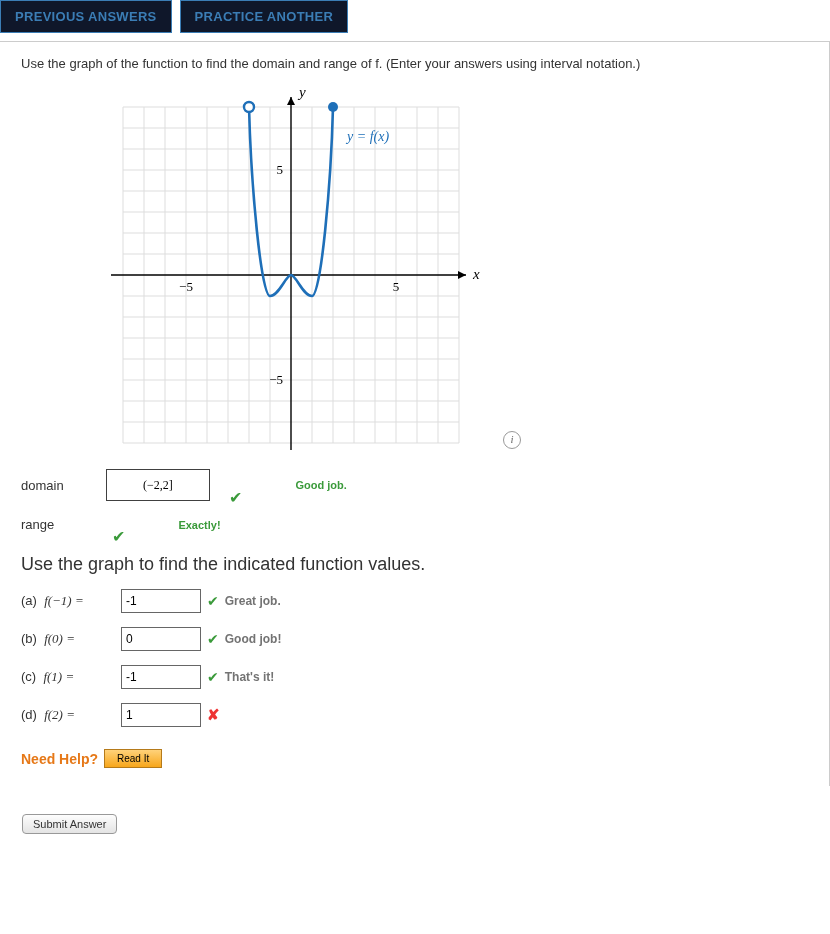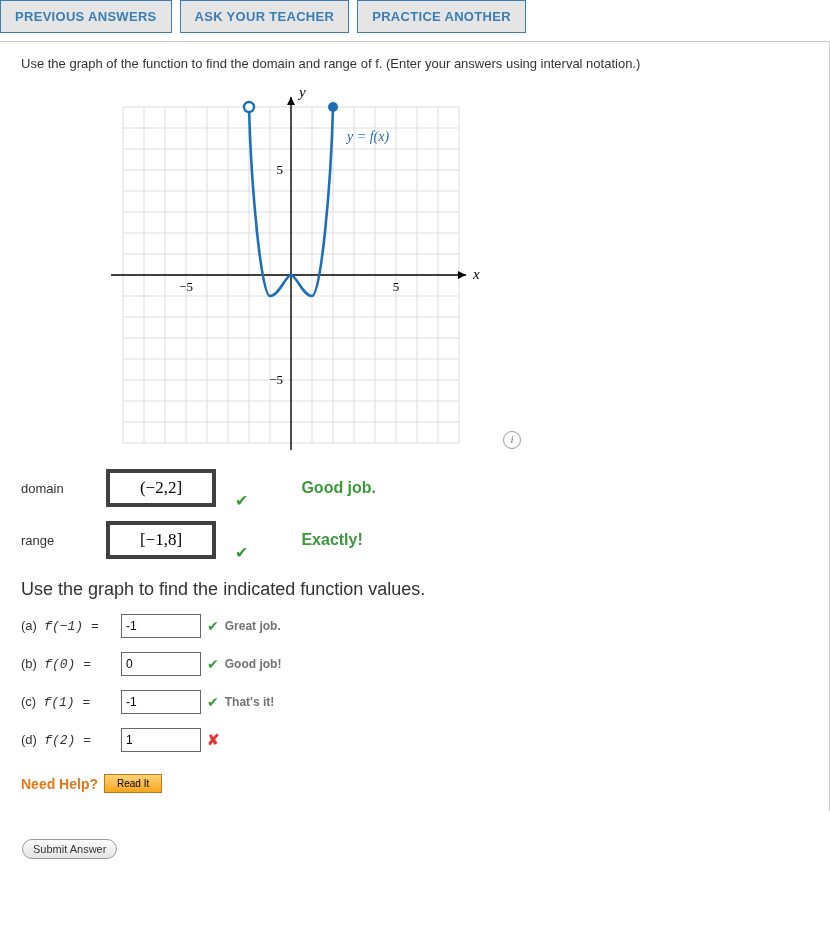--- a/index.html
+++ b/index.html
@@ -12,21 +12,21 @@
     width: 830px;
   }
   .top-buttons {
     display: flex;
     gap: 8px;
     padding: 0 0 8px 0;
   }
   .top-btn {
     border: 1px solid #3b7db5;
     color: #3b7db5;
-    background: #e5e5e5;
+    background: #0f172a;
     padding: 8px 14px;
     font-size: 13px;
     font-weight: 600;
     cursor: pointer;
     letter-spacing: 0.3px;
   }
   .content-box {
     border: 1px solid #ccc;
     border-left: none;
     border-bottom: none;
@@ -64,25 +64,25 @@
     display: flex;
     align-items: center;
     margin: 14px 0 8px 0;
     font-size: 13px;
     gap: 13px;
   }
   .row-label {
     width: 72px;
   }
   .big-input {
-    border: 4px solid #404040;
+    border: 1px solid #404040;
     height: 30px;
     width: 90px;
     padding: 0 6px;
-    font-size: 17px;
+    font-size: 12px;
     font-family: 'Times New Roman', serif;
     text-align: center;
   }
   .small-input {
     border: 1px solid #666;
     height: 22px;
     width: 70px;
     padding: 0 4px;
     font-size: 12px;
   }
@@ -100,21 +100,21 @@
   }
   .cross-inline {
     color: #e33;
     font-weight: bold;
     font-size: 15px;
     margin: 0 6px;
   }
   .feedback {
     color: #3a9a3a;
     font-weight: bold;
-    font-size: 16px;
+    font-size: 11px;
     margin-left: 40px;
   }
   .feedback-inline {
     color: #737373;
     font-weight: bold;
     font-size: 12px;
   }
   .sub-prompt {
     margin: 20px 0 6px 0;
     font-size: 18px;
@@ -123,21 +123,21 @@
     display: flex;
     align-items: center;
     margin: 14px 0;
     font-size: 13px;
     font-family: Verdana, sans-serif;
   }
   .val-row .part {
     width: 100px;
   }
   .val-row .func {
-    font-family: Liberation Mono, monospace;
+    font-family: Liberation Serif, serif;
     font-style: italic;
     margin-top: 27px;
   }
   .help {
     color: #e67817;
     font-weight: bold;
     font-size: 14px;
     margin: 22px 0 0 0;
     display: flex;
     align-items: center;
@@ -151,33 +151,32 @@
     font-weight: normal;
     padding: 3px 12px;
     cursor: pointer;
   }
   .submit-wrap {
     margin: 28px 0 0 22px;
   }
   .submit-btn {
     background: linear-gradient(#fdfdfd,#e4e4e4);
     border: 1px solid #999;
-    border-radius: 10px;
+    border-radius: 4px;
     padding: 3px 10px;
     font-size: 11px;
     cursor: pointer;
     color: #333;
   }
 </style>
 </head>
 <body>
 
 <div class="top-buttons">
   <button class="top-btn">PREVIOUS ANSWERS</button>
-  <button class="top-btn">ASK YOUR TEACHER</button>
   <button class="top-btn">PRACTICE ANOTHER</button>
 </div>
 
 <div class="content-box">
 
   <p class="prompt">Use the graph of the function to find the domain and range of f. (Enter your answers using interval notation.)</p>
 
   <div class="graph-wrap">
     <svg class="graph" width="400" height="370" viewBox="0 0 400 370">
 
@@ -244,21 +243,20 @@
 
   <div class="row">
     <span class="row-label">domain</span>
     <input class="big-input" type="text" value="(−2,2]" style="">
     <span class="check-icon">✔</span>
     <span class="feedback">Good job.</span>
   </div>
 
   <div class="row">
     <span class="row-label">range</span>
-    <input class="big-input" type="text" value="[−1,8]" style="">
     <span class="check-icon">✔</span>
     <span class="feedback">Exactly!</span>
   </div>
 
   <p class="sub-prompt">Use the graph to find the indicated function values.</p>
 
   <div class="val-row">
     <span class="part"><span>(a)</span>&nbsp;&nbsp;<span class="func">f(−1) =</span></span>
     <input class="small-input" type="text" value="-1" style="">
     <span class="check-inline">✔</span>

